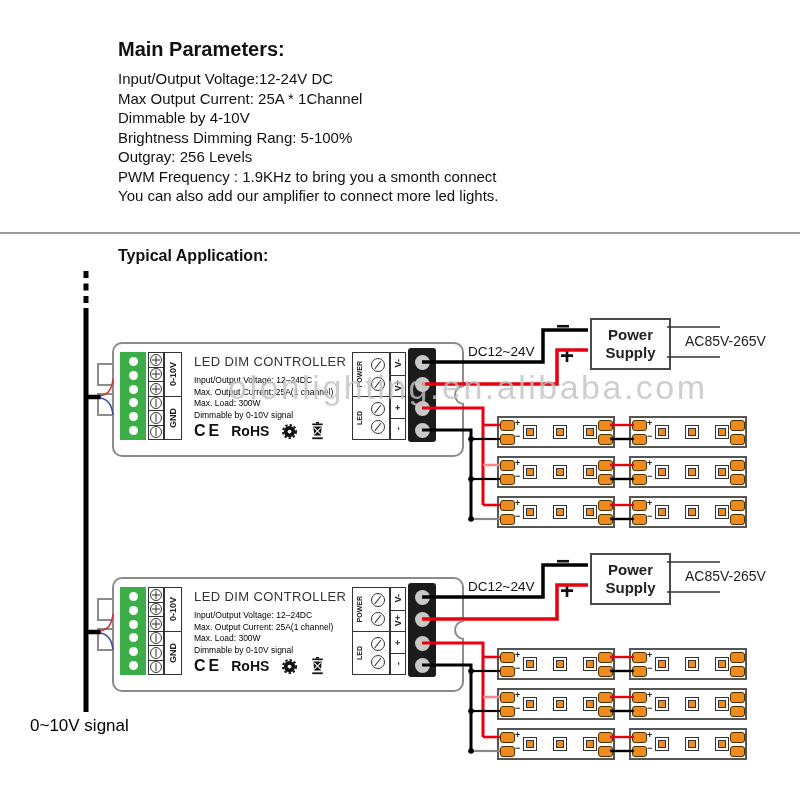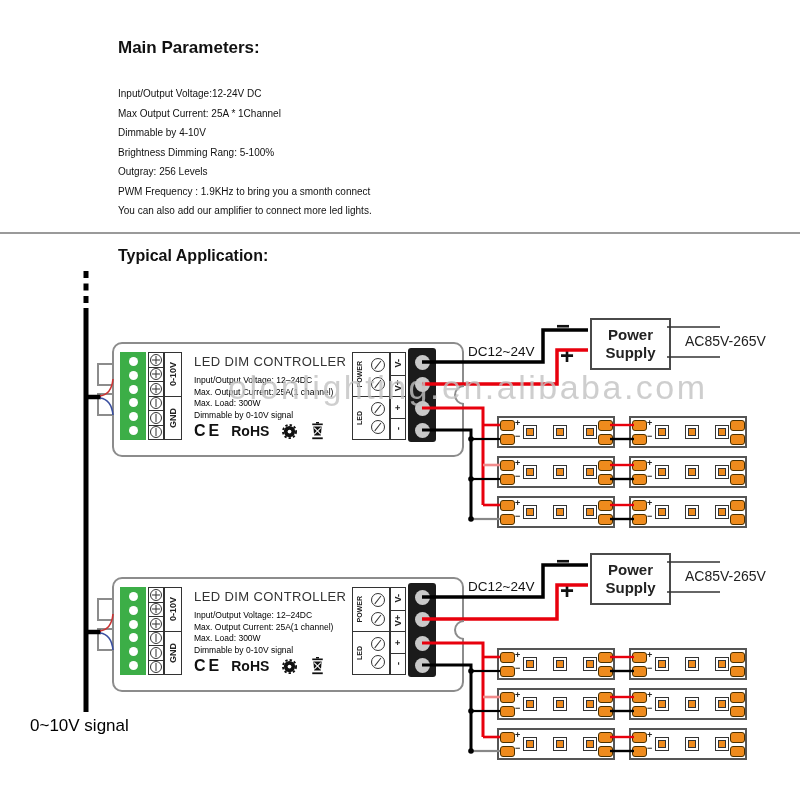--- a/index.html
+++ b/index.html
@@ -2,22 +2,22 @@
 <html><head>
 <meta charset="utf-8">
 <style>
   html,body{margin:0;padding:0;background:#fff}
   #page{position:relative;width:800px;height:800px;background:#fff;overflow:hidden;
         font-family:"Liberation Sans",sans-serif;color:#000}
   .abs{position:absolute}
 
   
   #main-params{left:118px;top:38px}
-  .sec-title{font-size:17px;font-weight:bold;color:#111;margin:0 0 26px 0}
-  .pline{font-size:10px;line-height:19.5px;color:#111;white-space:nowrap}
+  .sec-title{font-size:20px;font-weight:bold;color:#111;margin:0 0 8px 0}
+  .pline{font-size:15px;line-height:19.5px;color:#111;white-space:nowrap}
   #divider{left:0;top:232px;width:800px;height:2px;background:#9a9a9a}
   #typ-title{left:118px;top:247px;font-size:16px;font-weight:bold;color:#111}
 
   
   #watermark{left:228px;top:368px;font-size:34px;letter-spacing:2.5px;color:#c3c3c3;
              opacity:.8;z-index:60;white-space:nowrap;pointer-events:none}
 
   
   .ctrl{position:absolute;width:352px;height:115px;z-index:10}
   .cbody{position:absolute;left:0;top:0;width:348px;height:111px;border:2px solid #8c8c8c;

